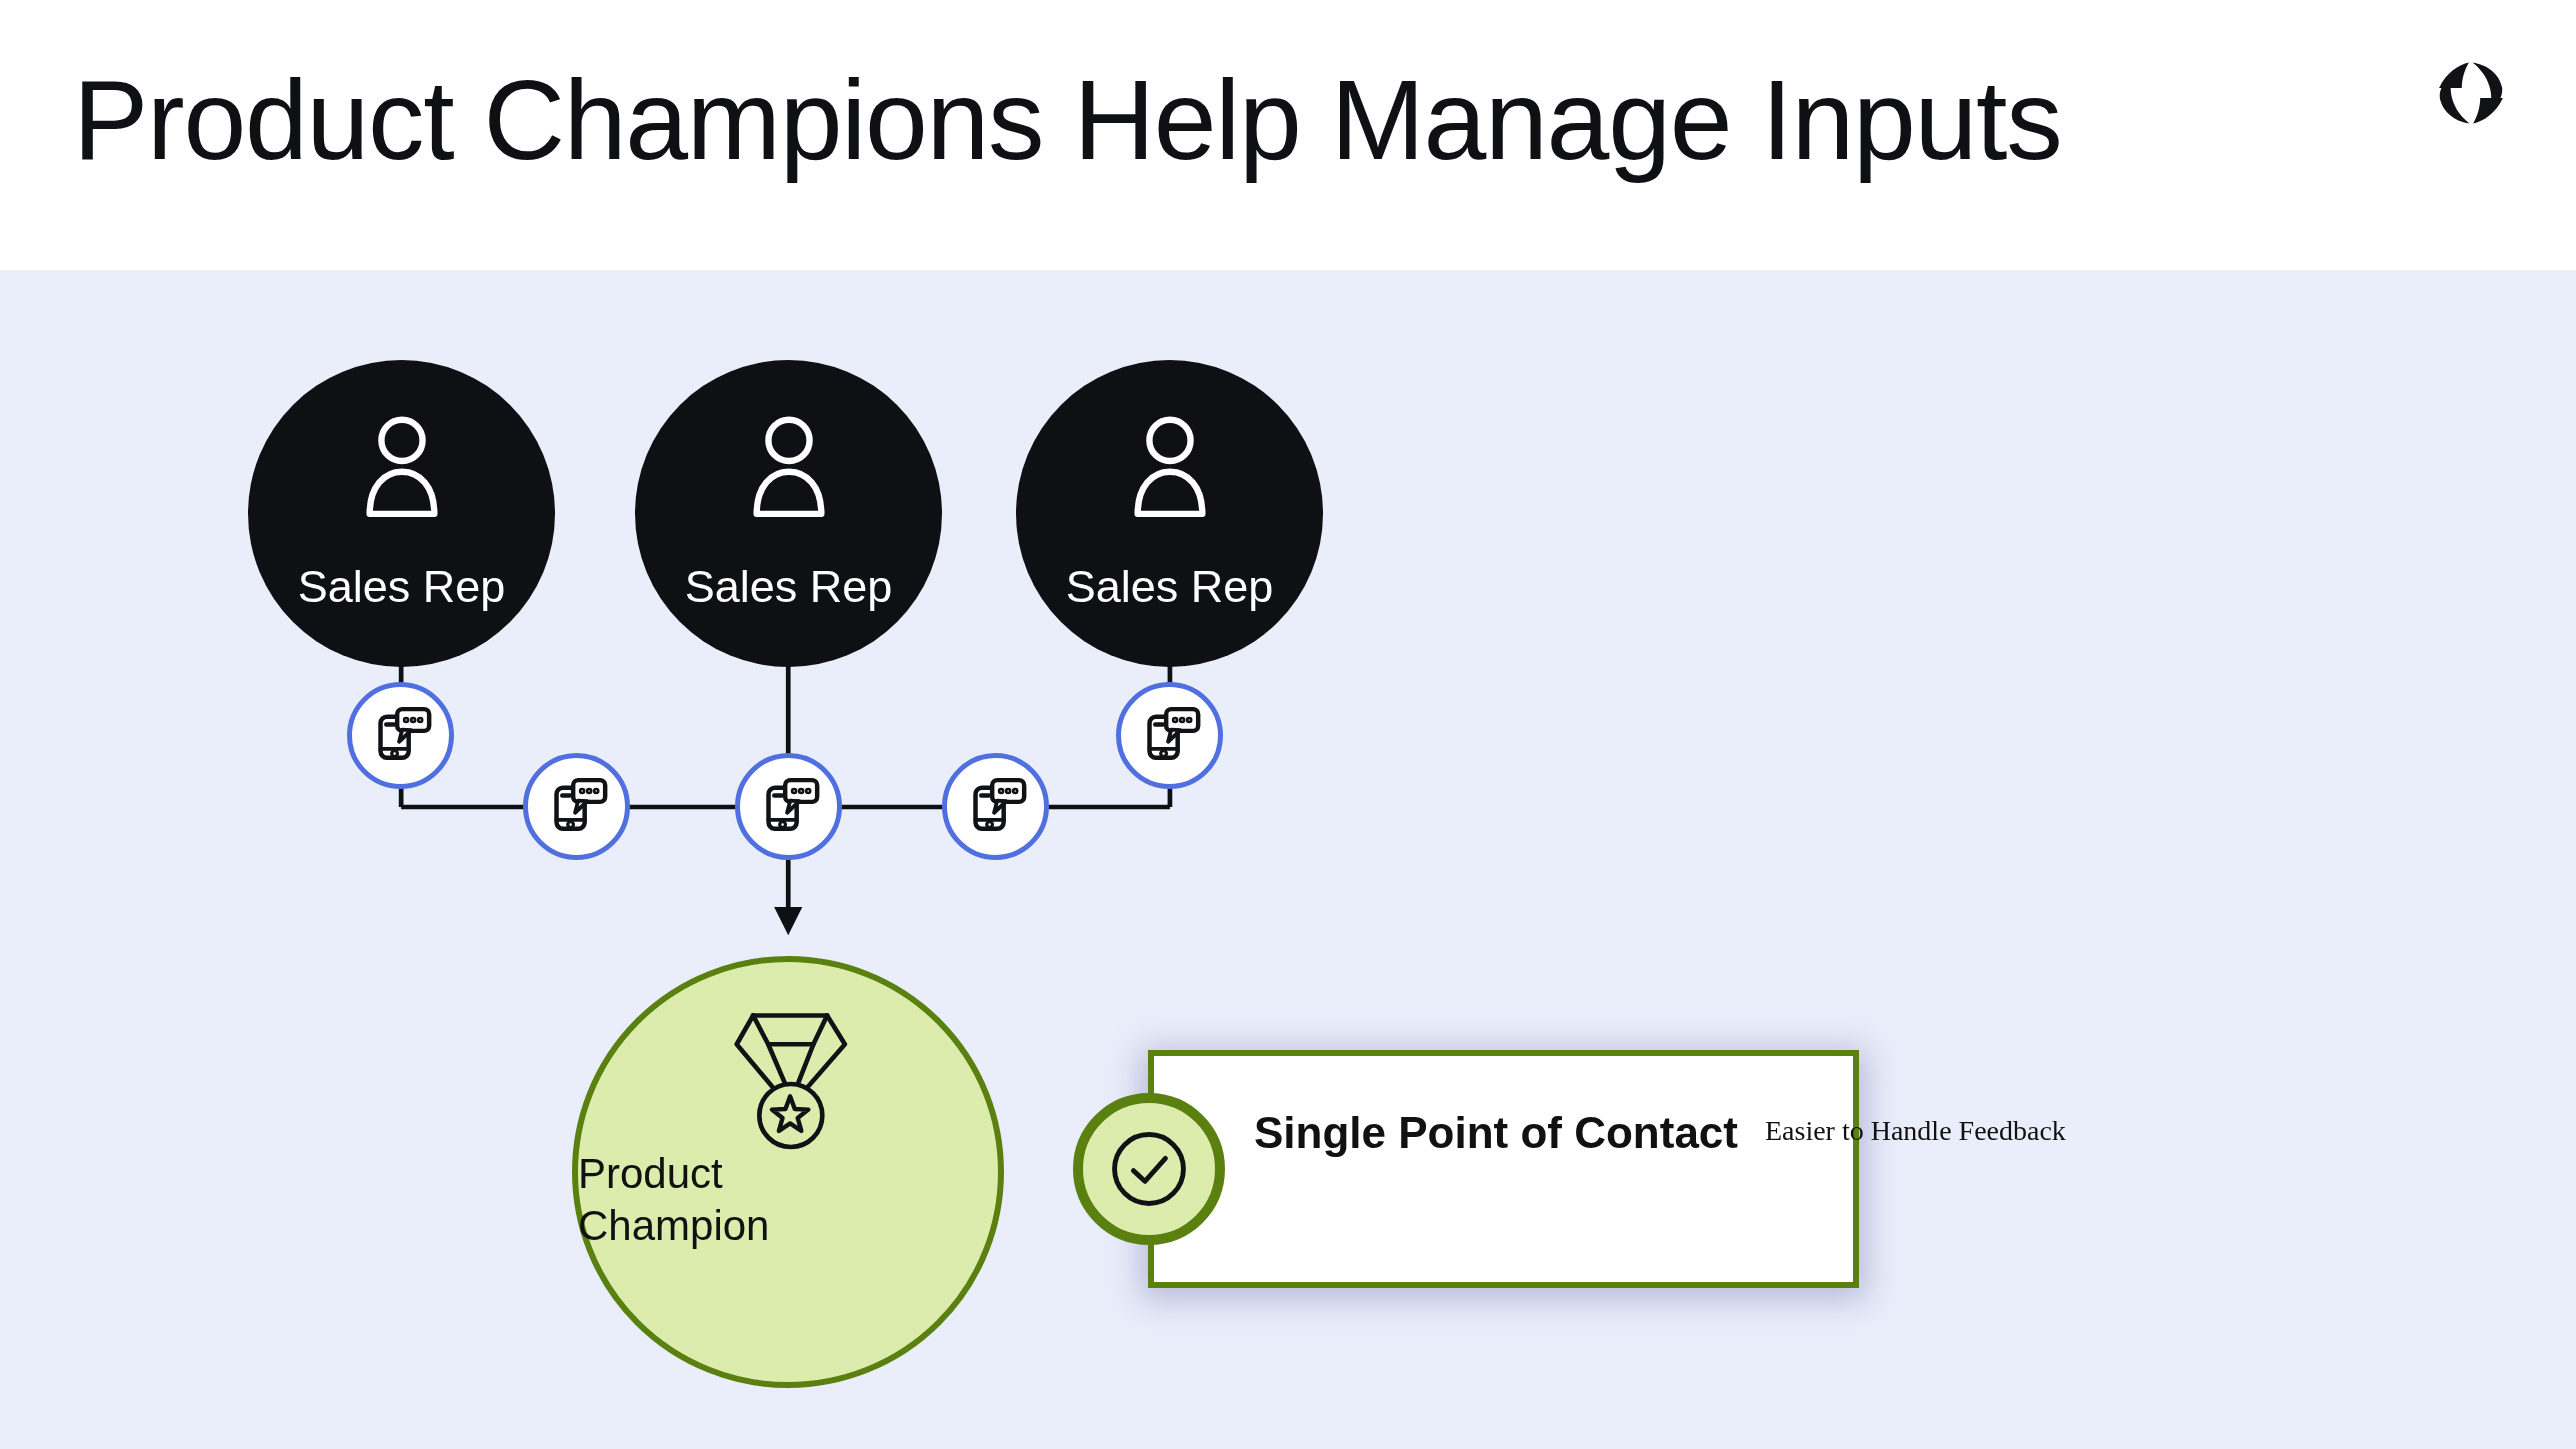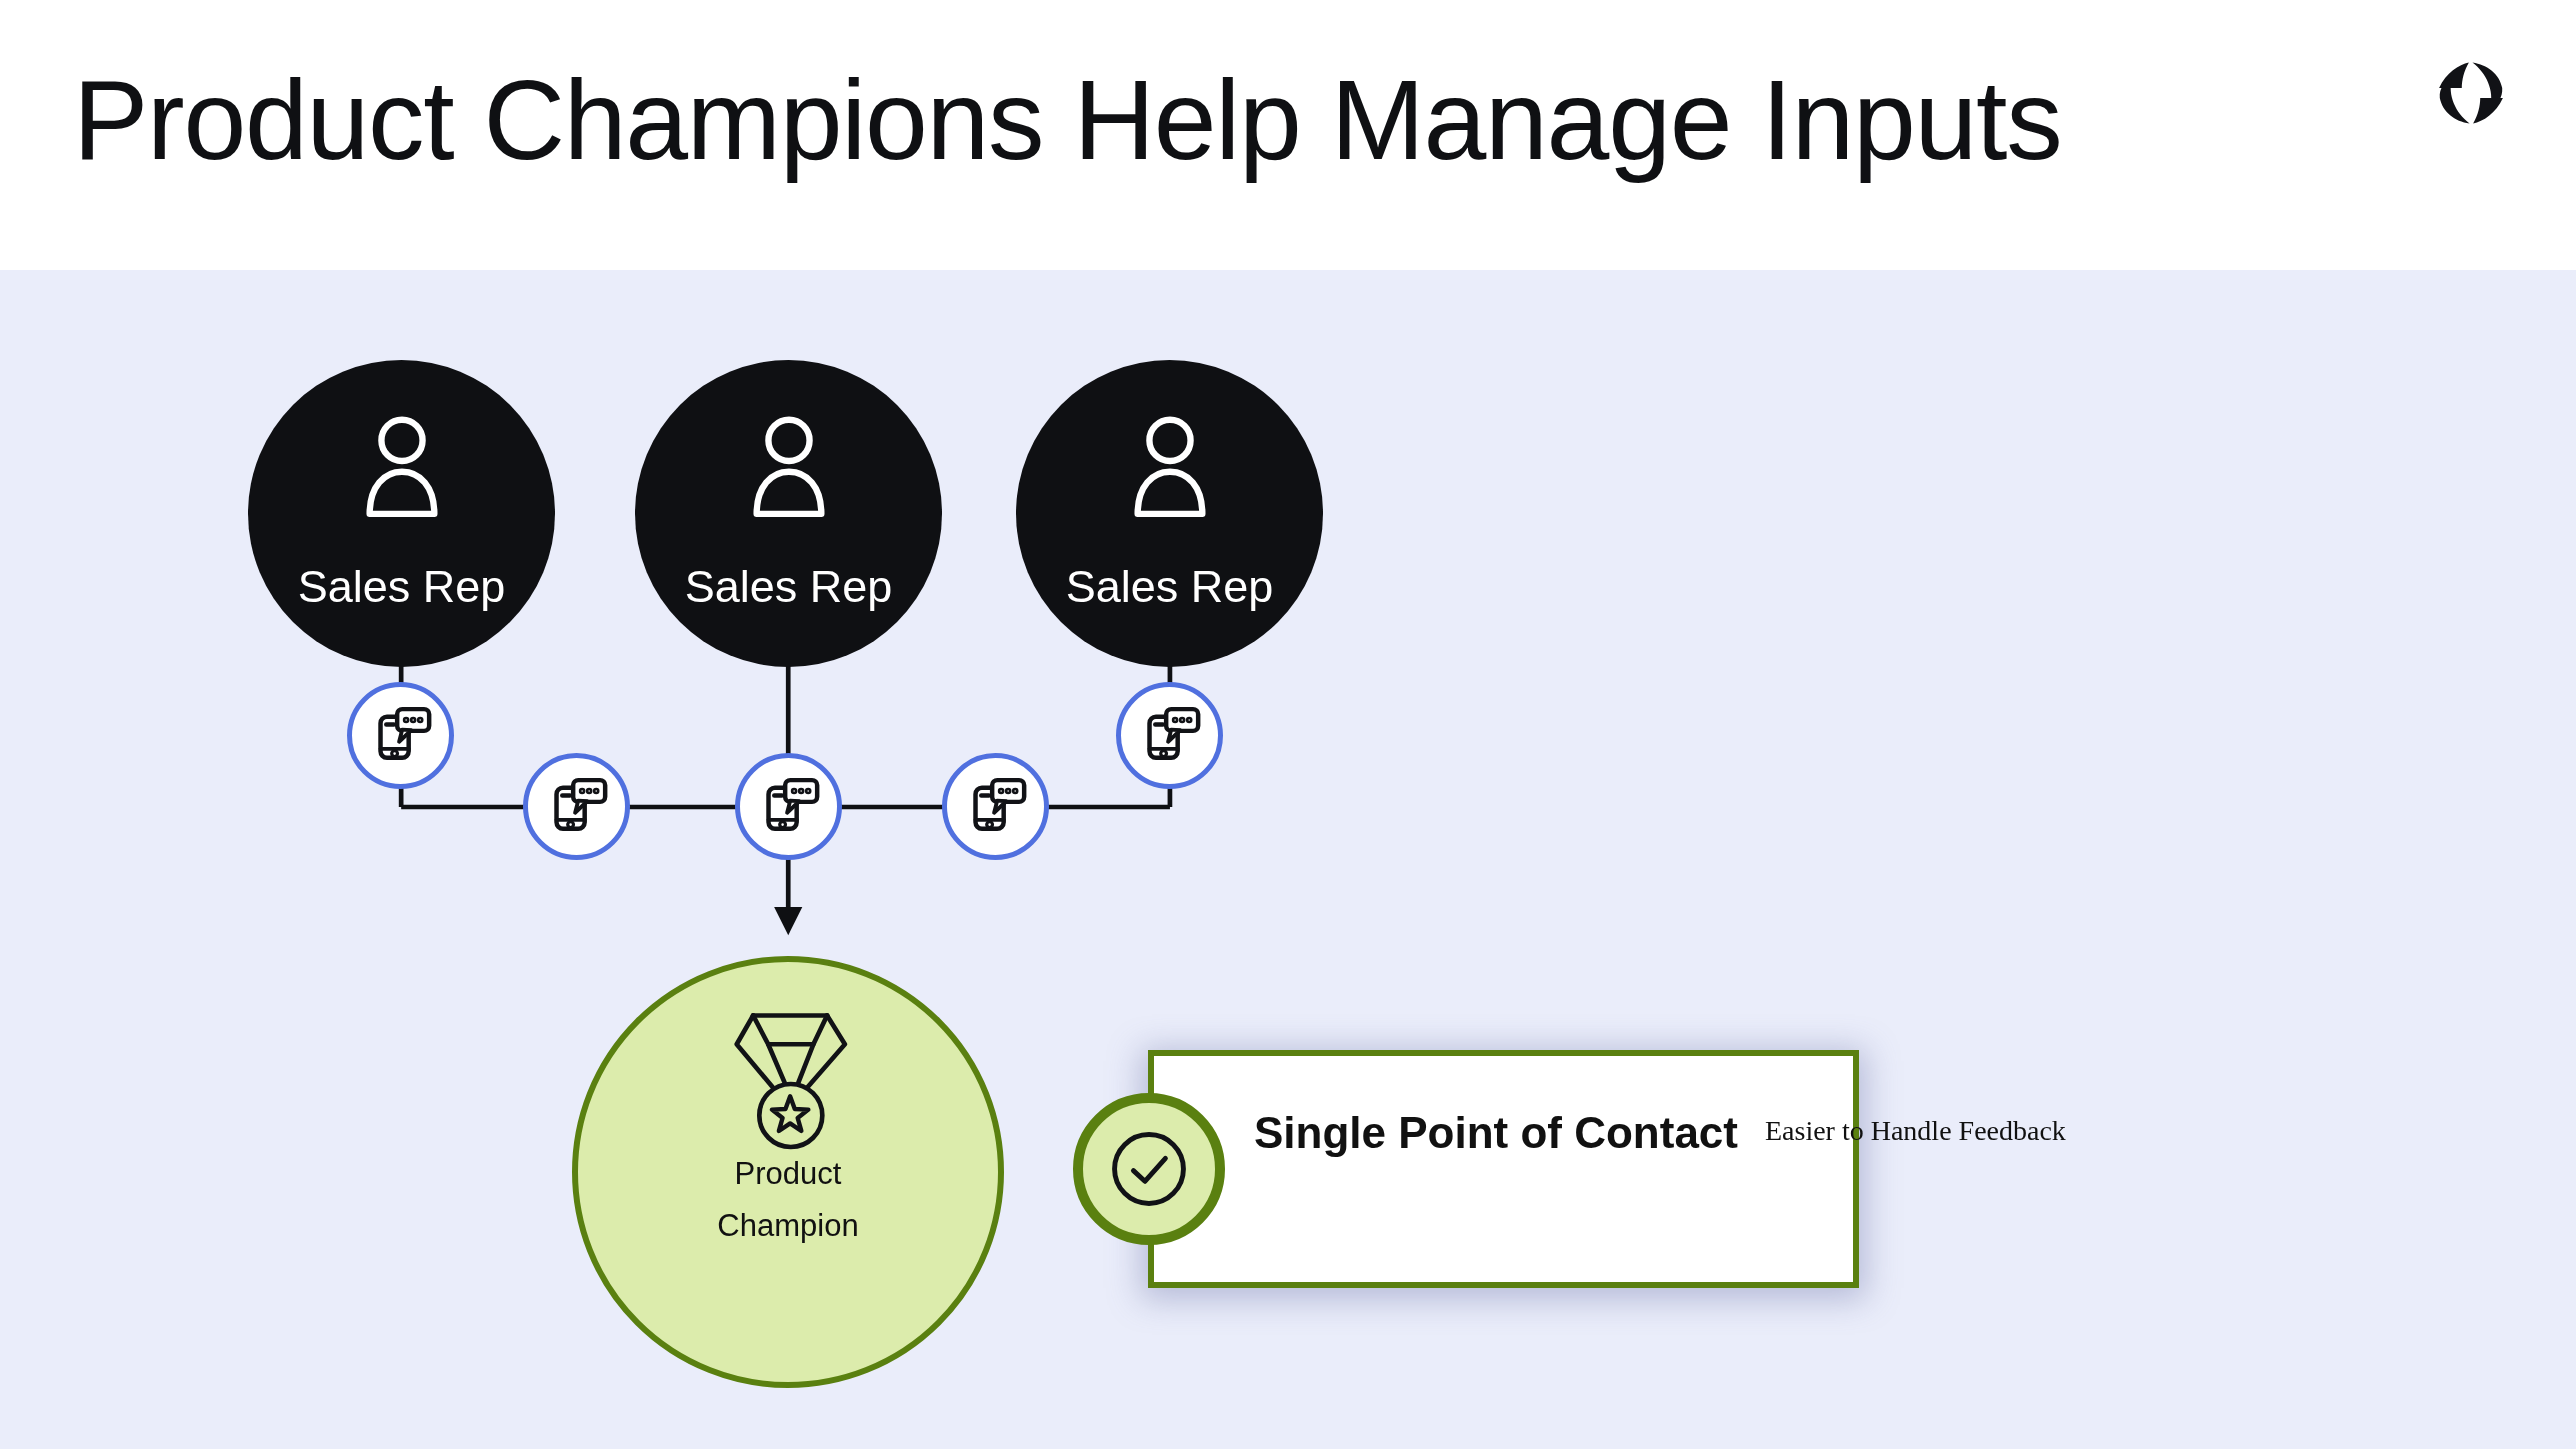--- a/index.html
+++ b/index.html
@@ -56,22 +56,22 @@
   .chip-4{left:942px;top:753px;}
   .chip-5{left:1116px;top:682px;}
   .chip svg{width:64px;height:64px;display:block;}
 
   .champion{
     position:absolute;left:572px;top:956px;width:432px;height:432px;
     border-radius:50%;background:var(--lgreen);border:6px solid var(--olive);
   }
   .medal{position:absolute;left:145px;top:48px;width:137px;height:153px;}
   .champ-label{
-    position:absolute;left:0;top:186px;width:100%;text-align:center;
-    font-size:31px;line-height:52px;font-weight:500;color:var(--text);
+    position:absolute;left:0;top:186px;width:100%;text-align:left;
+    font-size:42px;line-height:52px;font-weight:500;color:var(--text);
   }
 
   .callout{
     position:absolute;left:1148px;top:1050px;width:711px;height:238px;
     background:var(--white);border:6px solid var(--olive);
     box-shadow:0 5.4px 31px 6.7px rgba(96,104,160,0.38);
   }
   .badge{
     position:absolute;left:1073px;top:1093px;width:152px;height:152px;
     border-radius:50%;background:var(--lgreen);border:10.7px solid var(--olive);

